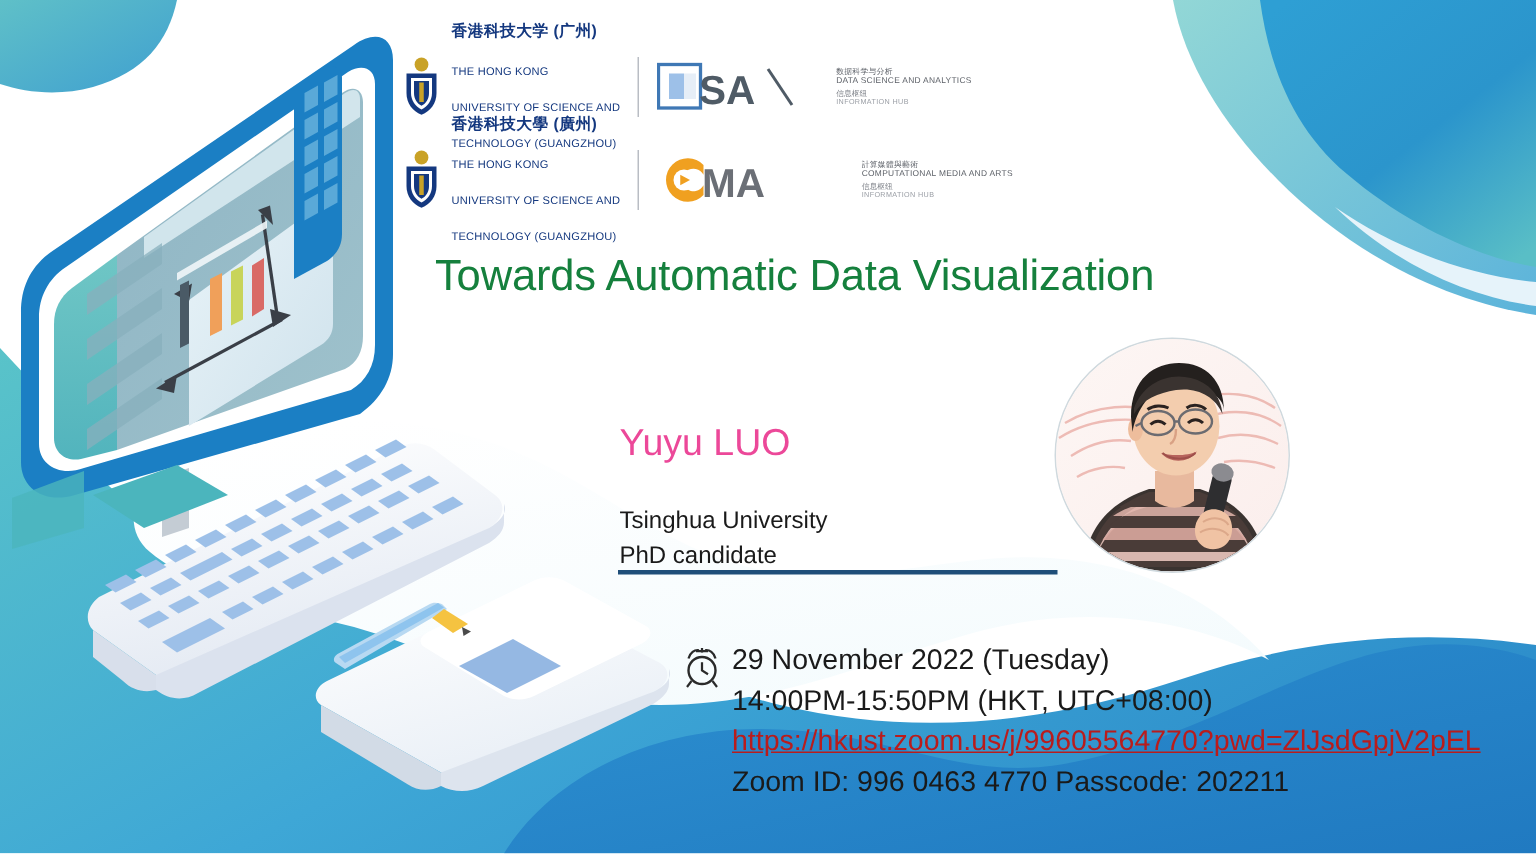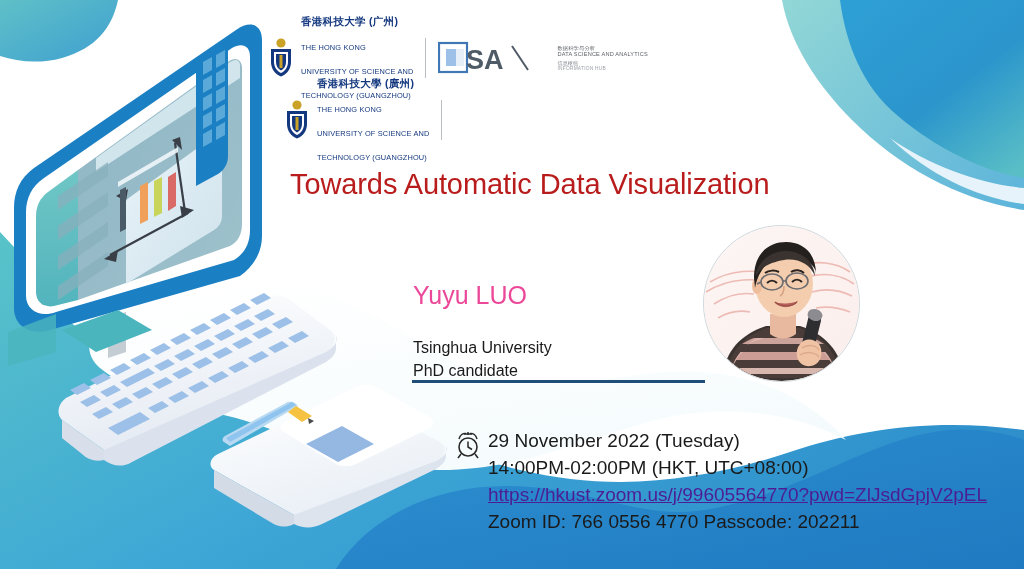--- a/index.html
+++ b/index.html
@@ -24,21 +24,21 @@
     width: 1024px; height: 569px;
   }
   
   .logo-row {
     position: absolute;
     display: flex;
     align-items: center;
     gap: 12px;
   }
   #logo-row-dsa { left: 268px; top: 16px; }
-  #logo-row-cma { left: 284px; top: 78px; }
+  #logo-row-cma { left: 268px; top: 78px; }
 
   .hkust-lockup {
     display: flex;
     align-items: center;
     gap: 7px;
   }
   .hkust-shield { width: 26px; height: 40px; flex: none; }
   .hkust-text {
     color: #14387f;
     line-height: 1.12;
@@ -90,21 +90,21 @@
     white-space: nowrap;
     text-transform: uppercase;
   }
 
   
   #talk-title {
     position: absolute;
     left: 290px;
     top: 168px;
     font-size: 29px;
-    color: #b91c1c;
+    color: #15803d;
     font-weight: normal;
     letter-spacing: -0.1px;
     white-space: nowrap;
   }
 
   
   #speaker-name {
     position: absolute;
     left: 413px;
     top: 281px;
@@ -152,21 +152,21 @@
     gap: 7px;
   }
   #clock-icon { flex: none; margin-top: 3px; }
   #event-lines {
     font-size: 19px;
     color: #1a1a1a;
     line-height: 1.42;
     white-space: nowrap;
   }
   .event-link {
-    color: #4c1d95;
+    color: #b91c1c;
     text-decoration: underline;
     display: block;
   }
 </style>
 </head>
 <body>
 
 <div id="poster">
 
   <svg id="bg-deco" viewBox="0 0 1024 569" preserveAspectRatio="none">
@@ -416,20 +416,34 @@
       <div class="hkust-text">
         <div class="hkust-cn">香港科技大學 (廣州)</div>
         <div class="hkust-en">THE HONG KONG</div>
         <div class="hkust-en">UNIVERSITY OF SCIENCE AND</div>
         <div class="hkust-en">TECHNOLOGY (GUANGZHOU)</div>
       </div>
     </div>
 
     <div class="logo-divider"></div>
 
+    <div class="hub-lockup">
+      <svg class="hub-mark" width="112" height="36" viewBox="0 0 112 36">
+        <path d="M31,8 A14.5,14.5 0 1,0 31,28 L31,21.5 A7.5,7.5 0 1,1 31,14.5 Z" fill="#f0a020"></path>
+        <circle cx="18" cy="18" r="7" fill="#ffffff"></circle>
+        <path d="M15.5,14.5 L22,18 L15.5,21.5 Z" fill="#f0a020"></path>
+        <text x="30" y="29" font-family="Liberation Sans, sans-serif" font-size="27" font-weight="bold" fill="#6b6f76">MA</text>
+      </svg>
+      <div class="hub-text">
+        <div class="hub-cn">計算媒體與藝術</div>
+        <div class="hub-en">COMPUTATIONAL MEDIA AND ARTS</div>
+        <div class="hub-sub-cn">信息枢纽</div>
+        <div class="hub-sub-en">INFORMATION HUB</div>
+      </div>
+    </div>
   </div>
 
   <div id="talk-title">Towards Automatic Data Visualization</div>
 
   <div id="speaker-name">Yuyu LUO</div>
   <div id="speaker-role">
     <div>Tsinghua University</div>
     <div>PhD candidate</div>
   </div>
   <div id="speaker-rule"></div>
@@ -517,19 +531,19 @@
       <path d="M13,10.5 L13,16 L17,18.5" fill="none" stroke="#2a2a2a" stroke-width="1.5"></path>
       <path d="M4,8 C5,4 8,2 11,2.5" fill="none" stroke="#2a2a2a" stroke-width="1.5"></path>
       <path d="M22,8 C21,4 18,2 15,2.5" fill="none" stroke="#2a2a2a" stroke-width="1.5"></path>
       <path d="M9,3 L17,3" stroke="#2a2a2a" stroke-width="1.5"></path>
       <path d="M13,1 L13,4" stroke="#2a2a2a" stroke-width="1.5"></path>
       <path d="M6,23 L3,27" stroke="#2a2a2a" stroke-width="1.5"></path>
       <path d="M20,23 L23,27" stroke="#2a2a2a" stroke-width="1.5"></path>
     </svg>
     <div id="event-lines">
       <div>29 November 2022 (Tuesday)</div>
-      <div>14:00PM-02:00PM (HKT, UTC+08:00)</div>
+      <div>14:00PM-15:50PM (HKT, UTC+08:00)</div>
       <a class="event-link" href="#">https://hkust.zoom.us/j/99605564770?pwd=ZlJsdGpjV2pEL</a>
-      <div>Zoom ID: 766 0556 4770  Passcode: 202211</div>
+      <div>Zoom ID: 996 0463 4770  Passcode: 202211</div>
     </div>
   </div>
 
 </div>
 
 </body></html>

